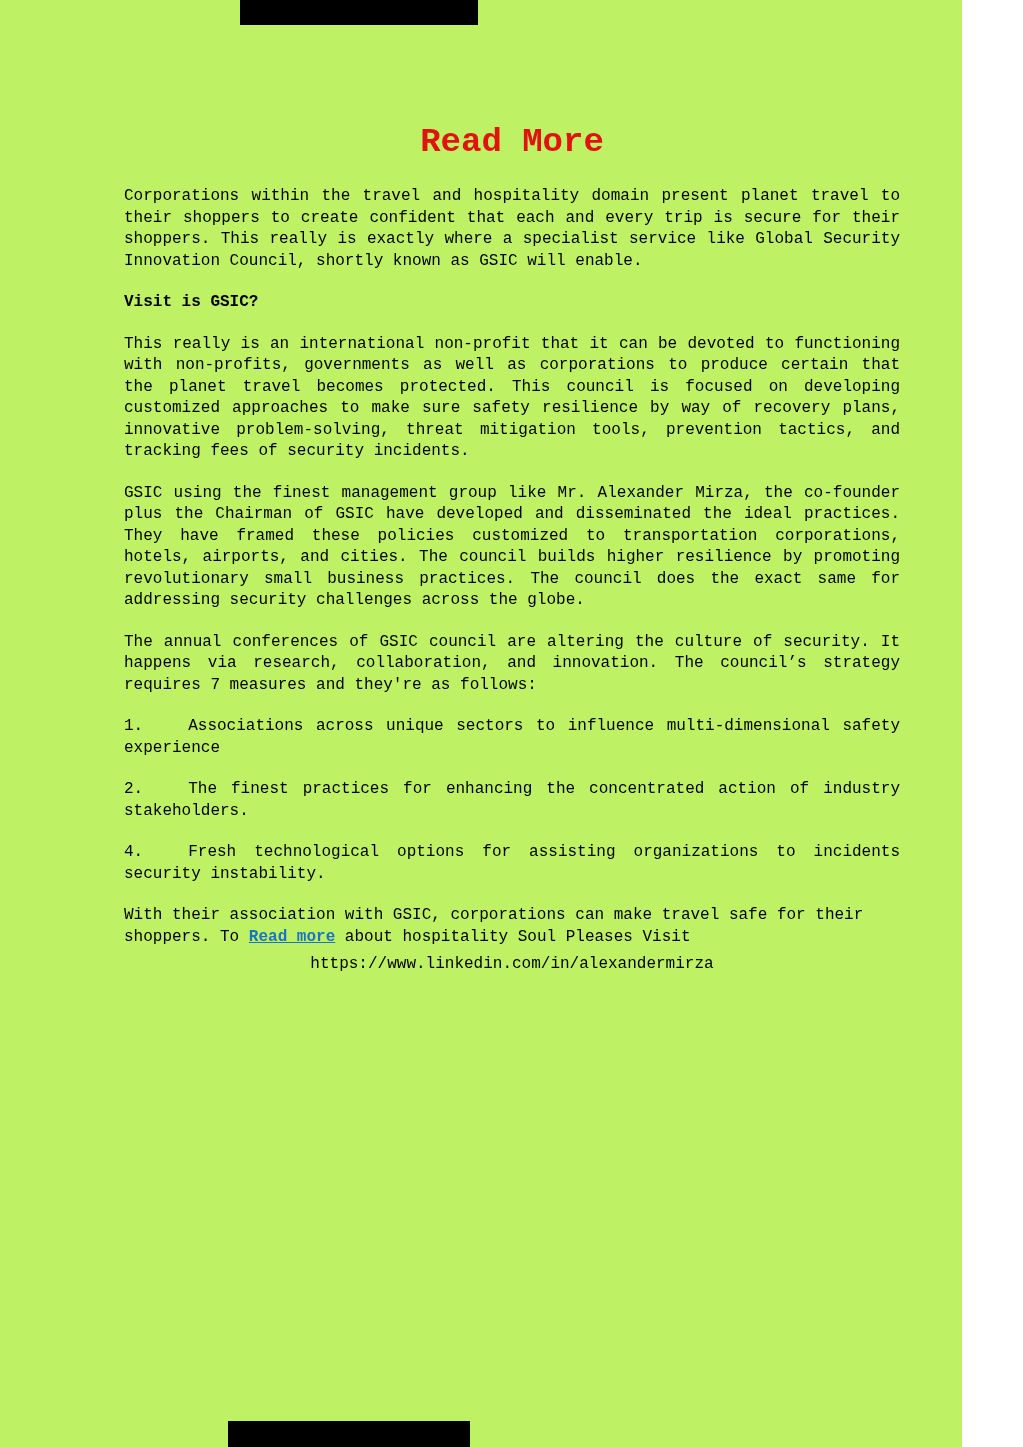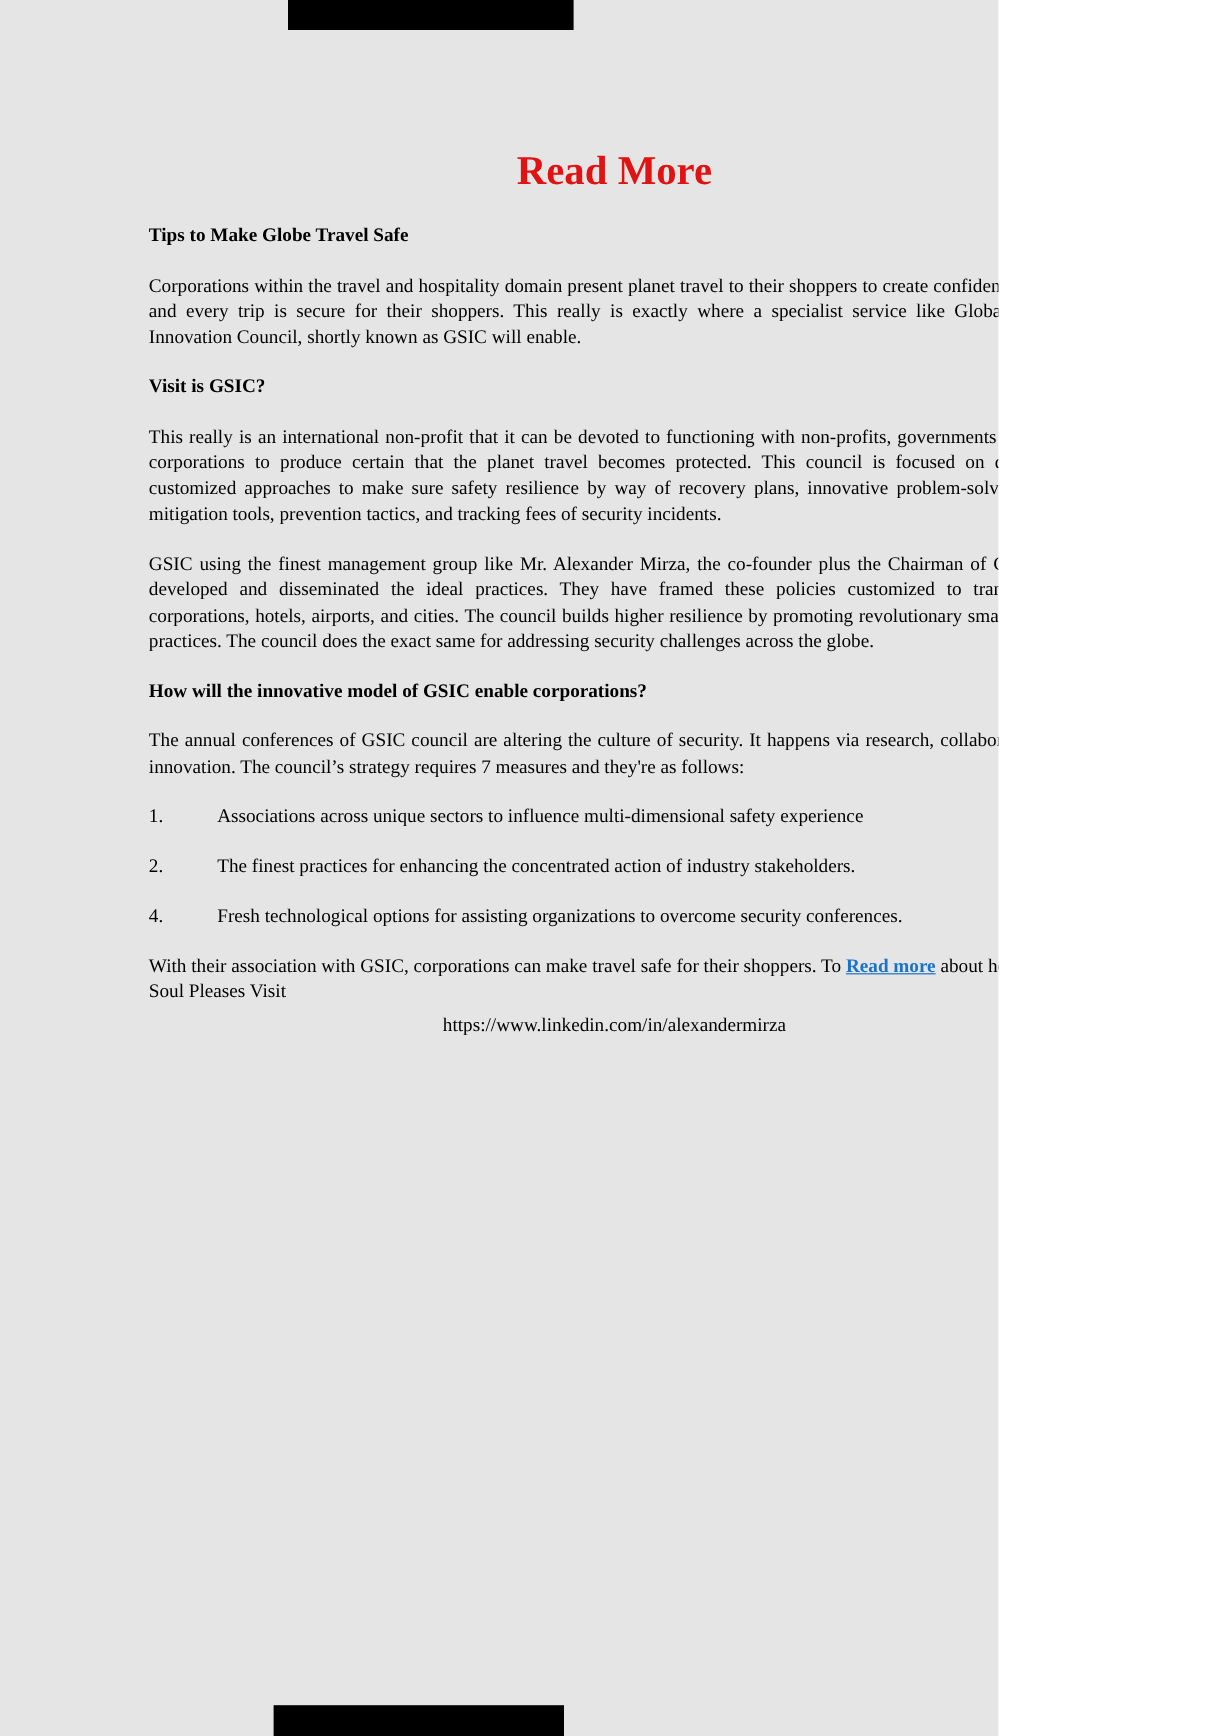--- a/index.html
+++ b/index.html
@@ -1,22 +1,22 @@
 <!DOCTYPE html>
 <html style="--title_color: #e01212; --link_color: #1a73c8;"><head>
 <meta charset="utf-8">
 <style>
   html, body { margin: 0; padding: 0; background: #ffffff; }
   .page {
     position: relative;
-    width: 832px;
+    width: 962px;
     height: 1447px;
-    background: #e5e5e5;
+    background: #bef264;
     overflow: hidden;
-    font-family: Liberation Serif, serif;
+    font-family: Liberation Mono, monospace;
     color: #000000;
   }
   .bar-top {
     position: absolute;
     left: 240px; top: 0; width: 238px; height: 25px;
     background: #000000;
   }
   .bar-bottom {
     position: absolute;
     left: 228px; bottom: 0; width: 242px; height: 26px;
@@ -71,37 +71,35 @@
 </style>
 </head>
 <body>
 
 <div class="page">
   <div class="bar-top"></div>
 
   <div class="content">
     <div class="doc-title">Read More</div>
 
-    <div class="heading">Tips to Make Globe Travel Safe</div>
     <div class="para">Corporations within the travel and hospitality domain present planet travel to their shoppers to create confident that each and every trip is secure for their shoppers. This really is exactly where a specialist service like Global Security Innovation Council, shortly known as GSIC will enable.</div>
 
     <div class="heading">Visit is GSIC?</div>
     <div class="para">This really is an international non-profit that it can be devoted to functioning with non-profits, governments as well as corporations to produce certain that the planet travel becomes protected. This council is focused on developing customized approaches to make sure safety resilience by way of recovery plans, innovative problem-solving, threat mitigation tools, prevention tactics, and tracking fees of security incidents.</div>
 
     <div class="para">GSIC using the finest management group like Mr. Alexander Mirza, the co-founder plus the Chairman of GSIC have developed and disseminated the ideal practices. They have framed these policies customized to transportation corporations, hotels, airports, and cities. The council builds higher resilience by promoting revolutionary small business practices. The council does the exact same for addressing security challenges across the globe.</div>
 
-    <div class="heading">How will the innovative model of GSIC enable corporations?</div>
     <div class="para">The annual conferences of GSIC council are altering the culture of security. It happens via research, collaboration, and innovation. The council’s strategy requires 7 measures and they're as follows:</div>
 
     <div class="list-item"><span>1.</span><span class="num-spacer"></span><span>Associations across unique sectors to influence multi-dimensional safety experience</span></div>
 
     <div class="list-item"><span>2.</span><span class="num-spacer"></span><span>The finest practices for enhancing the concentrated action of industry stakeholders.</span></div>
 
 
-    <div class="list-item"><span>4.</span><span class="num-spacer"></span><span>Fresh technological options for assisting organizations to overcome security conferences.</span></div>
+    <div class="list-item"><span>4.</span><span class="num-spacer"></span><span>Fresh technological options for assisting organizations to incidents security instability.</span></div>
 
     <div class="footer-para"><span>With their association with GSIC, corporations can make travel safe for their shoppers. To </span><a class="read-more-link">Read more</a><span> about hospitality Soul Pleases Visit</span></div>
 
     <div class="url-line">https://www.linkedin.com/in/alexandermirza</div>
   </div>
 
   <div class="bar-bottom"></div>
 </div>
 
 </body></html>

